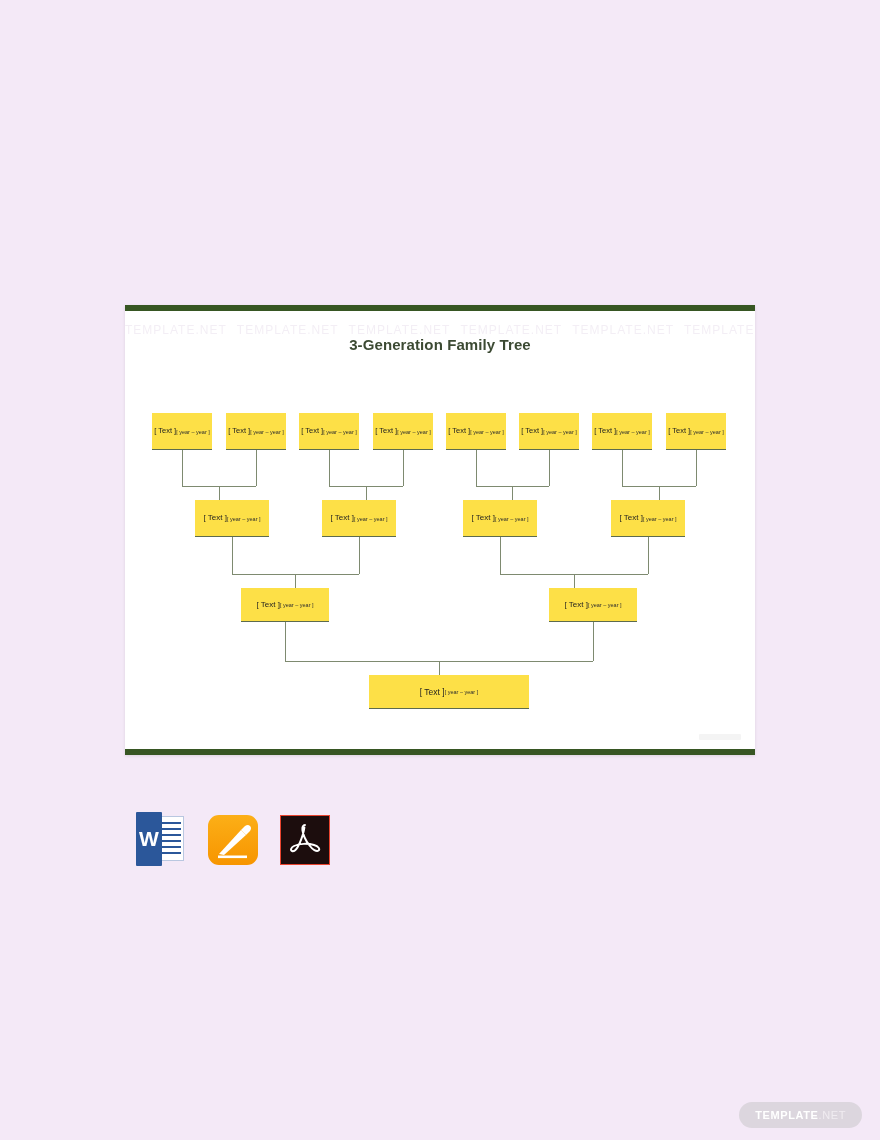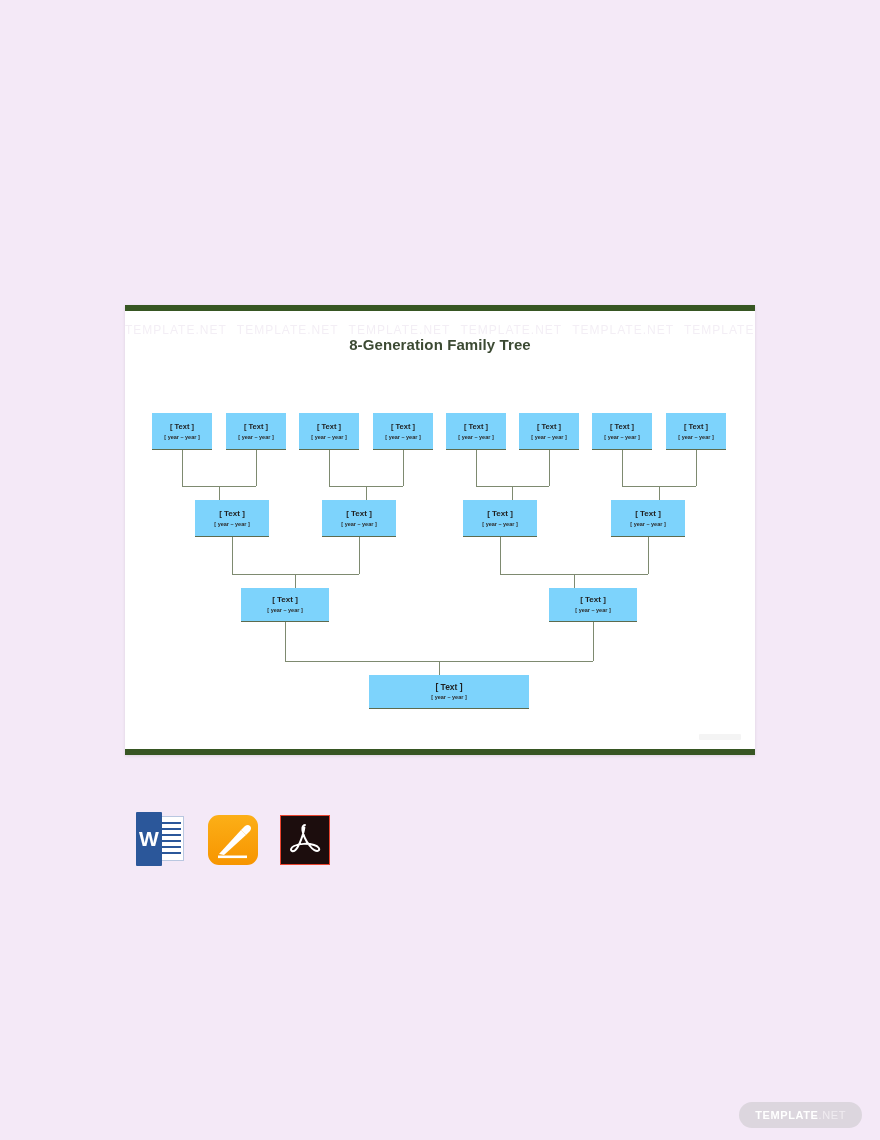--- a/index.html
+++ b/index.html
@@ -77,30 +77,29 @@
   #tree-lines {
     position: absolute;
     left: 0;
     top: 0;
     width: 630px;
     height: 450px;
   }
 
   .node {
     position: absolute;
-    background: #7dd3fc;
+    background: #fde047;
     border-bottom: 1px solid #5d6b4e;
     box-sizing: border-box;
     text-align: center;
     color: #2a2a2a;
     display: flex;
-    flex-direction: column;
+    flex-direction: row;
     align-items: center;
     justify-content: center;
-    font-weight: bold;
   }
   .node .node-name {
     font-size: 8px;
     line-height: 10px;
     color: #1f1f1f;
   }
   .node .node-years {
     font-size: 5.5px;
     line-height: 8px;
     color: #2d2d2d;
@@ -212,21 +211,21 @@
 </head>
 <body>
 
 <div id="doc-preview">
 
   <div class="doc-rule top"></div>
   <div class="doc-rule bottom"></div>
 
   <div id="doc-watermark"><span>TEMPLATE.NET</span><span>TEMPLATE.NET</span><span>TEMPLATE.NET</span><span>TEMPLATE.NET</span><span>TEMPLATE.NET</span><span>TEMPLATE.NET</span></div>
 
-  <div id="doc-title">8-Generation Family Tree</div>
+  <div id="doc-title">3-Generation Family Tree</div>
 
   <div id="tree-canvas">
     <svg id="tree-lines" viewBox="0 0 630 450" preserveAspectRatio="none">
         <line x1="57" y1="145" x2="57" y2="181" stroke="#7e8a70" stroke-width="1" shape-rendering="crispEdges"></line>
         <line x1="131" y1="145" x2="131" y2="181" stroke="#7e8a70" stroke-width="1" shape-rendering="crispEdges"></line>
         <line x1="57" y1="181" x2="131" y2="181" stroke="#7e8a70" stroke-width="1" shape-rendering="crispEdges"></line>
         <line x1="94" y1="181" x2="94" y2="195" stroke="#7e8a70" stroke-width="1" shape-rendering="crispEdges"></line>
         <line x1="204" y1="145" x2="204" y2="181" stroke="#7e8a70" stroke-width="1" shape-rendering="crispEdges"></line>
         <line x1="278" y1="145" x2="278" y2="181" stroke="#7e8a70" stroke-width="1" shape-rendering="crispEdges"></line>
         <line x1="204" y1="181" x2="278" y2="181" stroke="#7e8a70" stroke-width="1" shape-rendering="crispEdges"></line>

